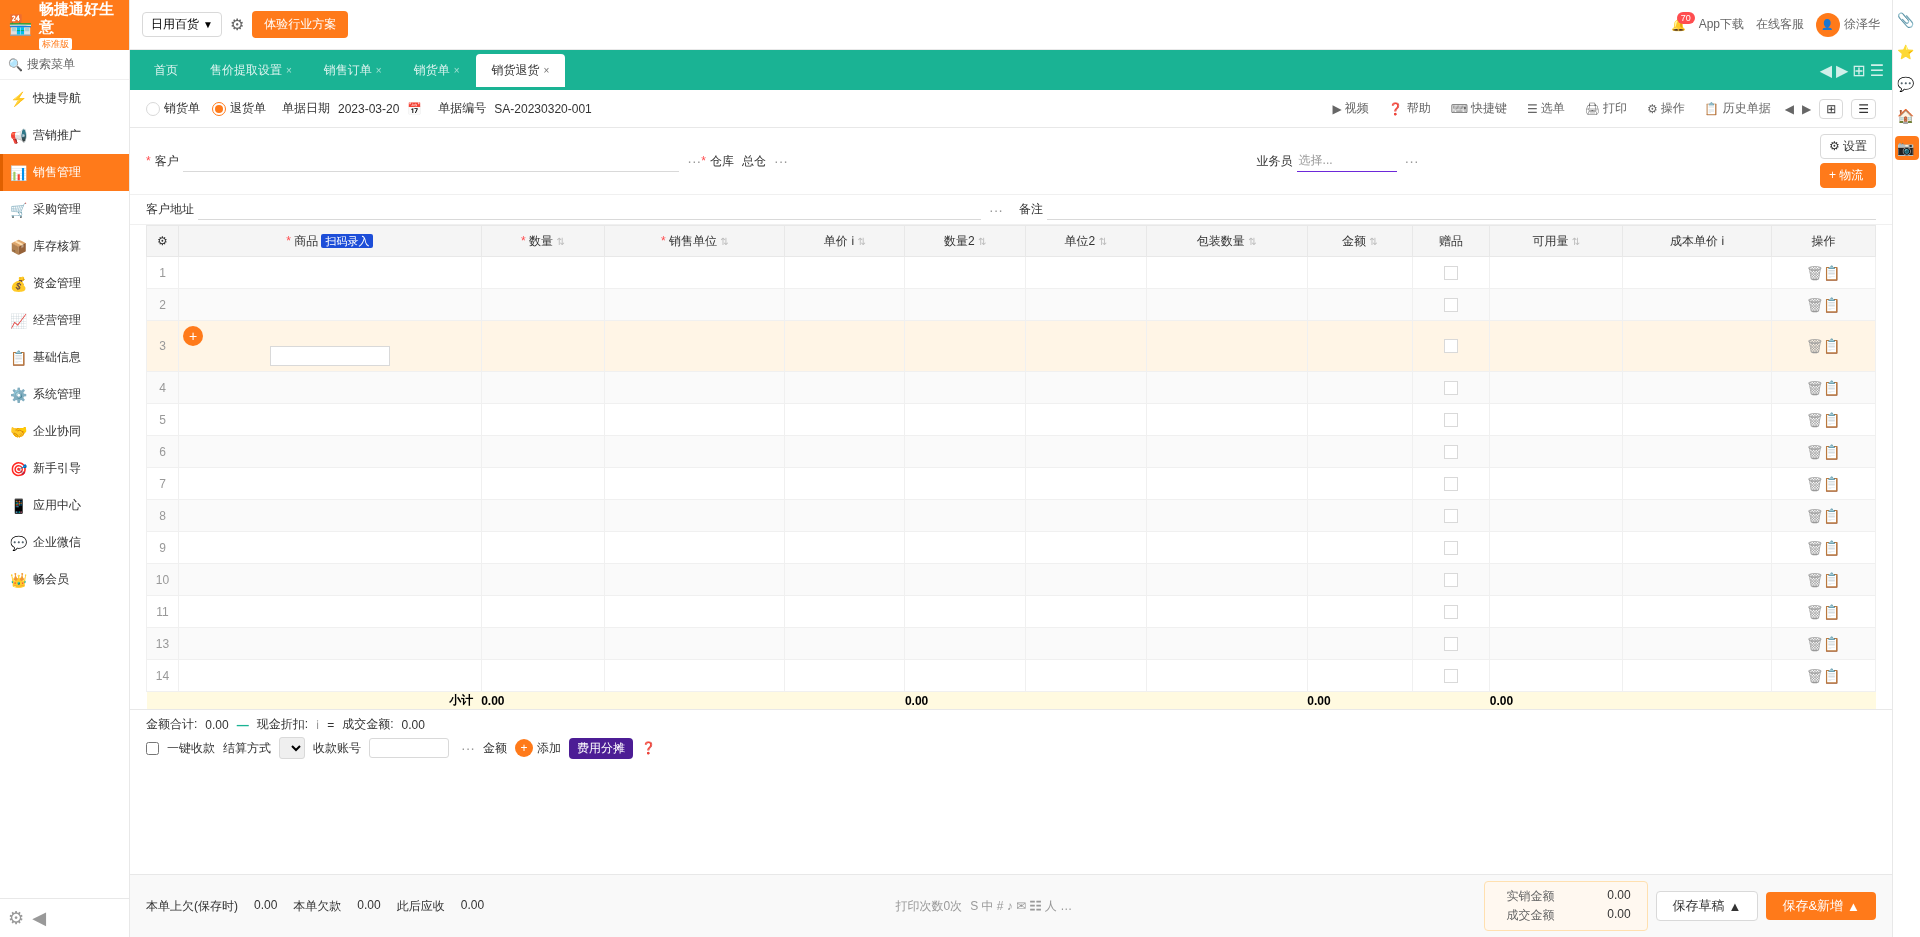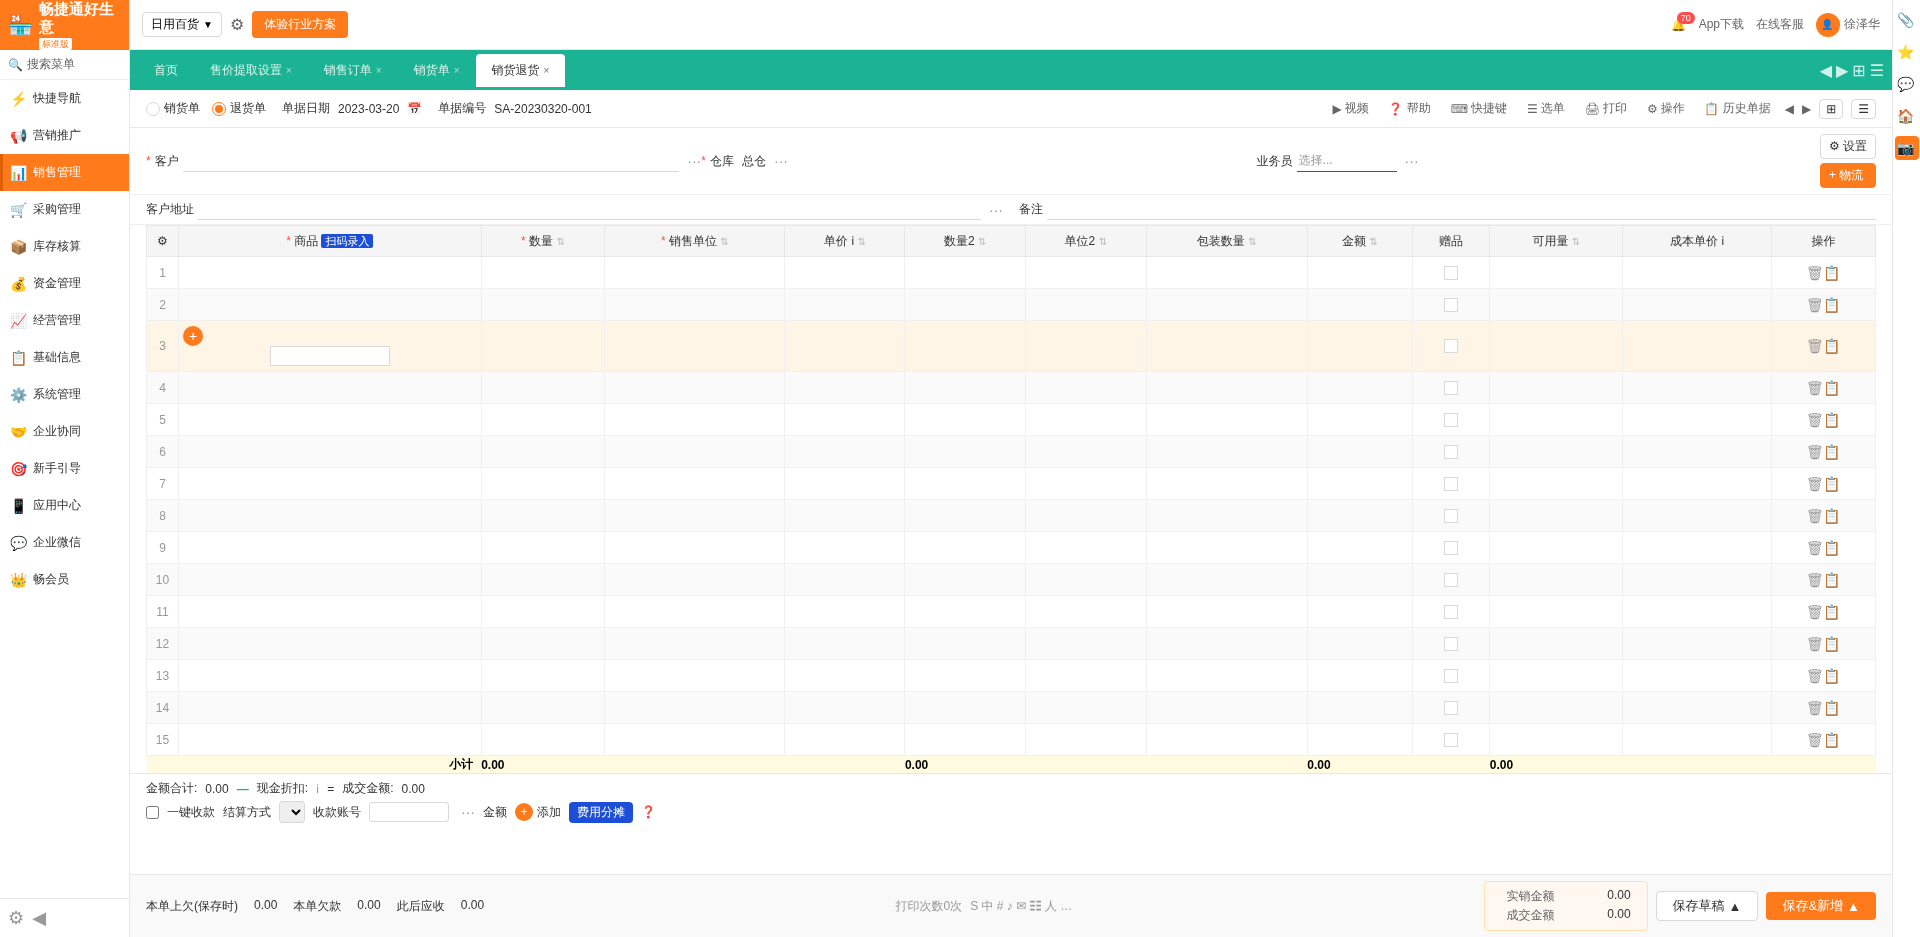--- a/index.html
+++ b/index.html
@@ -75,21 +75,21 @@
     .table-action-btn { background: none; border: none; cursor: pointer; color: #999; font-size: 14px; }
     .tfoot-row td { background: #fffae0; font-weight: bold; border-top: 1px solid #e8e8e8; }
     .add-row-btn { width: 20px; height: 20px; background: #ff7a1a; color: #fff; border: none; border-radius: 50%; cursor: pointer; font-size: 14px; display: flex; align-items: center; justify-content: center; }
 
     
     .bottom-bar { border-top: 1px solid #e8e8e8; padding: 6px 16px; background: #fff; }
     .bottom-row1 { display: flex; align-items: center; gap: 8px; font-size: 12px; color: #333; }
     .bottom-row2 { display: flex; align-items: center; gap: 8px; font-size: 12px; color: #333; margin-top: 4px; }
     .minus-icon { color: #1ab394; font-weight: bold; }
     .equals-icon { color: #333; }
-    .fee-btn { background: #1d4ed8; color: #fff; border: none; border-radius: 4px; padding: 2px 8px; font-size: 12px; cursor: pointer; }
+    .fee-btn { background: #4c1d95; color: #fff; border: none; border-radius: 4px; padding: 2px 8px; font-size: 12px; cursor: pointer; }
     .add-icon-btn { width: 18px; height: 18px; background: #ff7a1a; color: #fff; border: none; border-radius: 50%; cursor: pointer; font-size: 12px; display: flex; align-items: center; justify-content: center; }
 
     
     .footer { border-top: 1px solid #e8e8e8; padding: 6px 16px; background: #f9f9f9; display: flex; align-items: center; justify-content: space-between; }
     .footer-left { display: flex; gap: 16px; font-size: 12px; color: #333; }
     .footer-center { display: flex; align-items: flex-end; gap: 8px; }
     .save-draft-btn { border: 1px solid #d9d9d9; background: #fff; border-radius: 4px; padding: 5px 16px; font-size: 13px; cursor: pointer; color: #333; display: flex; align-items: center; gap: 4px; }
     .save-new-btn { background: #ff7a1a; color: #fff; border: none; border-radius: 4px; padding: 5px 16px; font-size: 13px; cursor: pointer; display: flex; align-items: center; gap: 4px; }
     .summary-box { background: #fff8f0; border: 1px solid #ffe0b0; border-radius: 4px; padding: 6px 16px; display: flex; flex-direction: column; gap: 2px; font-size: 12px; }
     .summary-row { display: flex; justify-content: space-between; gap: 16px; }
@@ -569,78 +569,40 @@
                 <td>
                   <div class="checkbox-cell">
                     <div class="cb"></div>
                   </div>
                 </td>
                 <td></td>
                 <td></td>
                 <td><button class="table-action-btn">🗑</button><button class="table-action-btn">📋</button></td>
               </tr>
               <tr>
-                <td class="row-num">12</td>
-                <td></td>
-                <td></td>
-                <td></td>
-                <td></td>
-                <td></td>
-                <td></td>
-                <td></td>
-                <td></td>
-                <td>
-                  <div class="checkbox-cell">
-                    <div class="cb"></div>
-                  </div>
-                </td>
-                <td></td>
-                <td></td>
-                <td><button class="table-action-btn">🗑</button><button class="table-action-btn">📋</button></td>
-              </tr>
-              <tr>
                 <td class="row-num">13</td>
                 <td></td>
                 <td></td>
                 <td></td>
                 <td></td>
                 <td></td>
                 <td></td>
                 <td></td>
                 <td></td>
                 <td>
                   <div class="checkbox-cell">
                     <div class="cb"></div>
                   </div>
                 </td>
                 <td></td>
                 <td></td>
                 <td><button class="table-action-btn">🗑</button><button class="table-action-btn">📋</button></td>
               </tr>
               <tr>
                 <td class="row-num">14</td>
-                <td></td>
-                <td></td>
-                <td></td>
-                <td></td>
-                <td></td>
-                <td></td>
-                <td></td>
-                <td></td>
-                <td>
-                  <div class="checkbox-cell">
-                    <div class="cb"></div>
-                  </div>
-                </td>
-                <td></td>
-                <td></td>
-                <td><button class="table-action-btn">🗑</button><button class="table-action-btn">📋</button></td>
-              </tr>
-              <tr>
-                <td class="row-num">15</td>
                 <td></td>
                 <td></td>
                 <td></td>
                 <td></td>
                 <td></td>
                 <td></td>
                 <td></td>
                 <td></td>
                 <td>
                   <div class="checkbox-cell">

